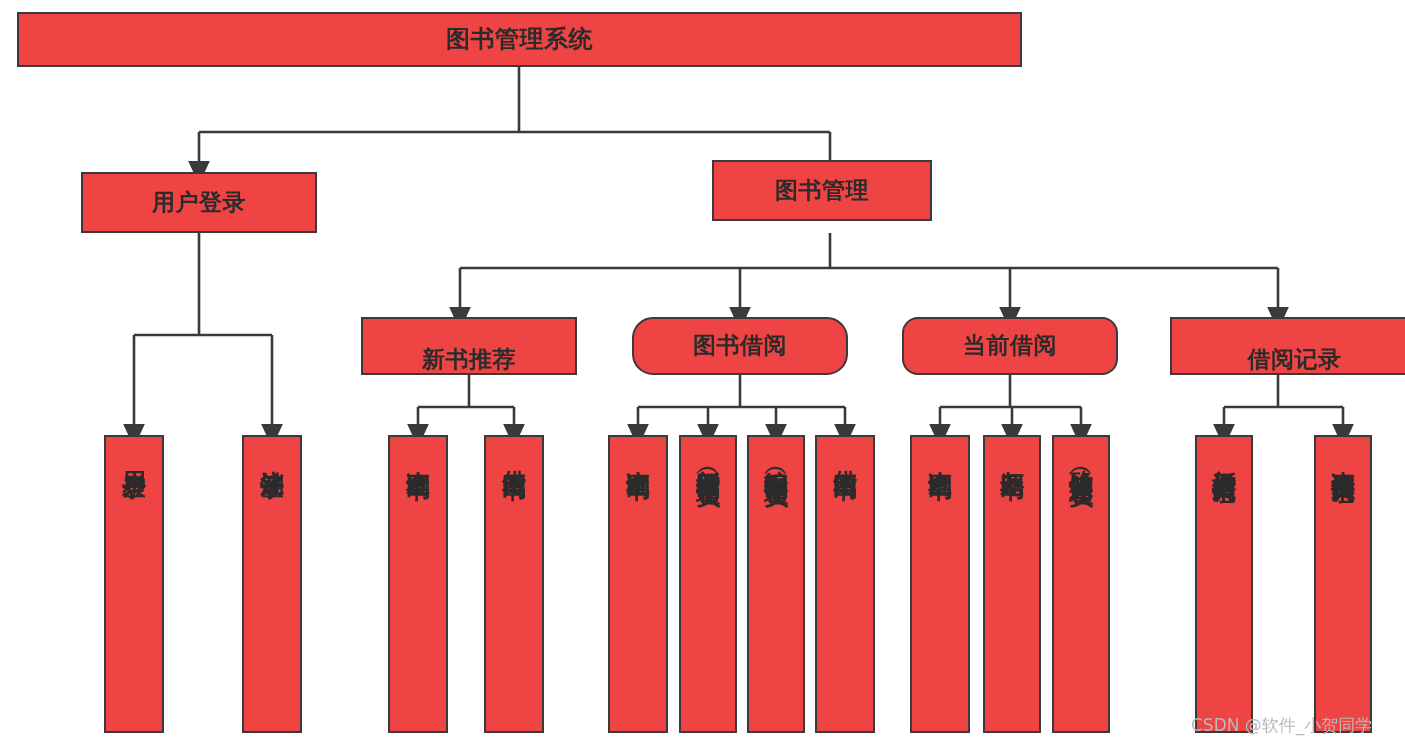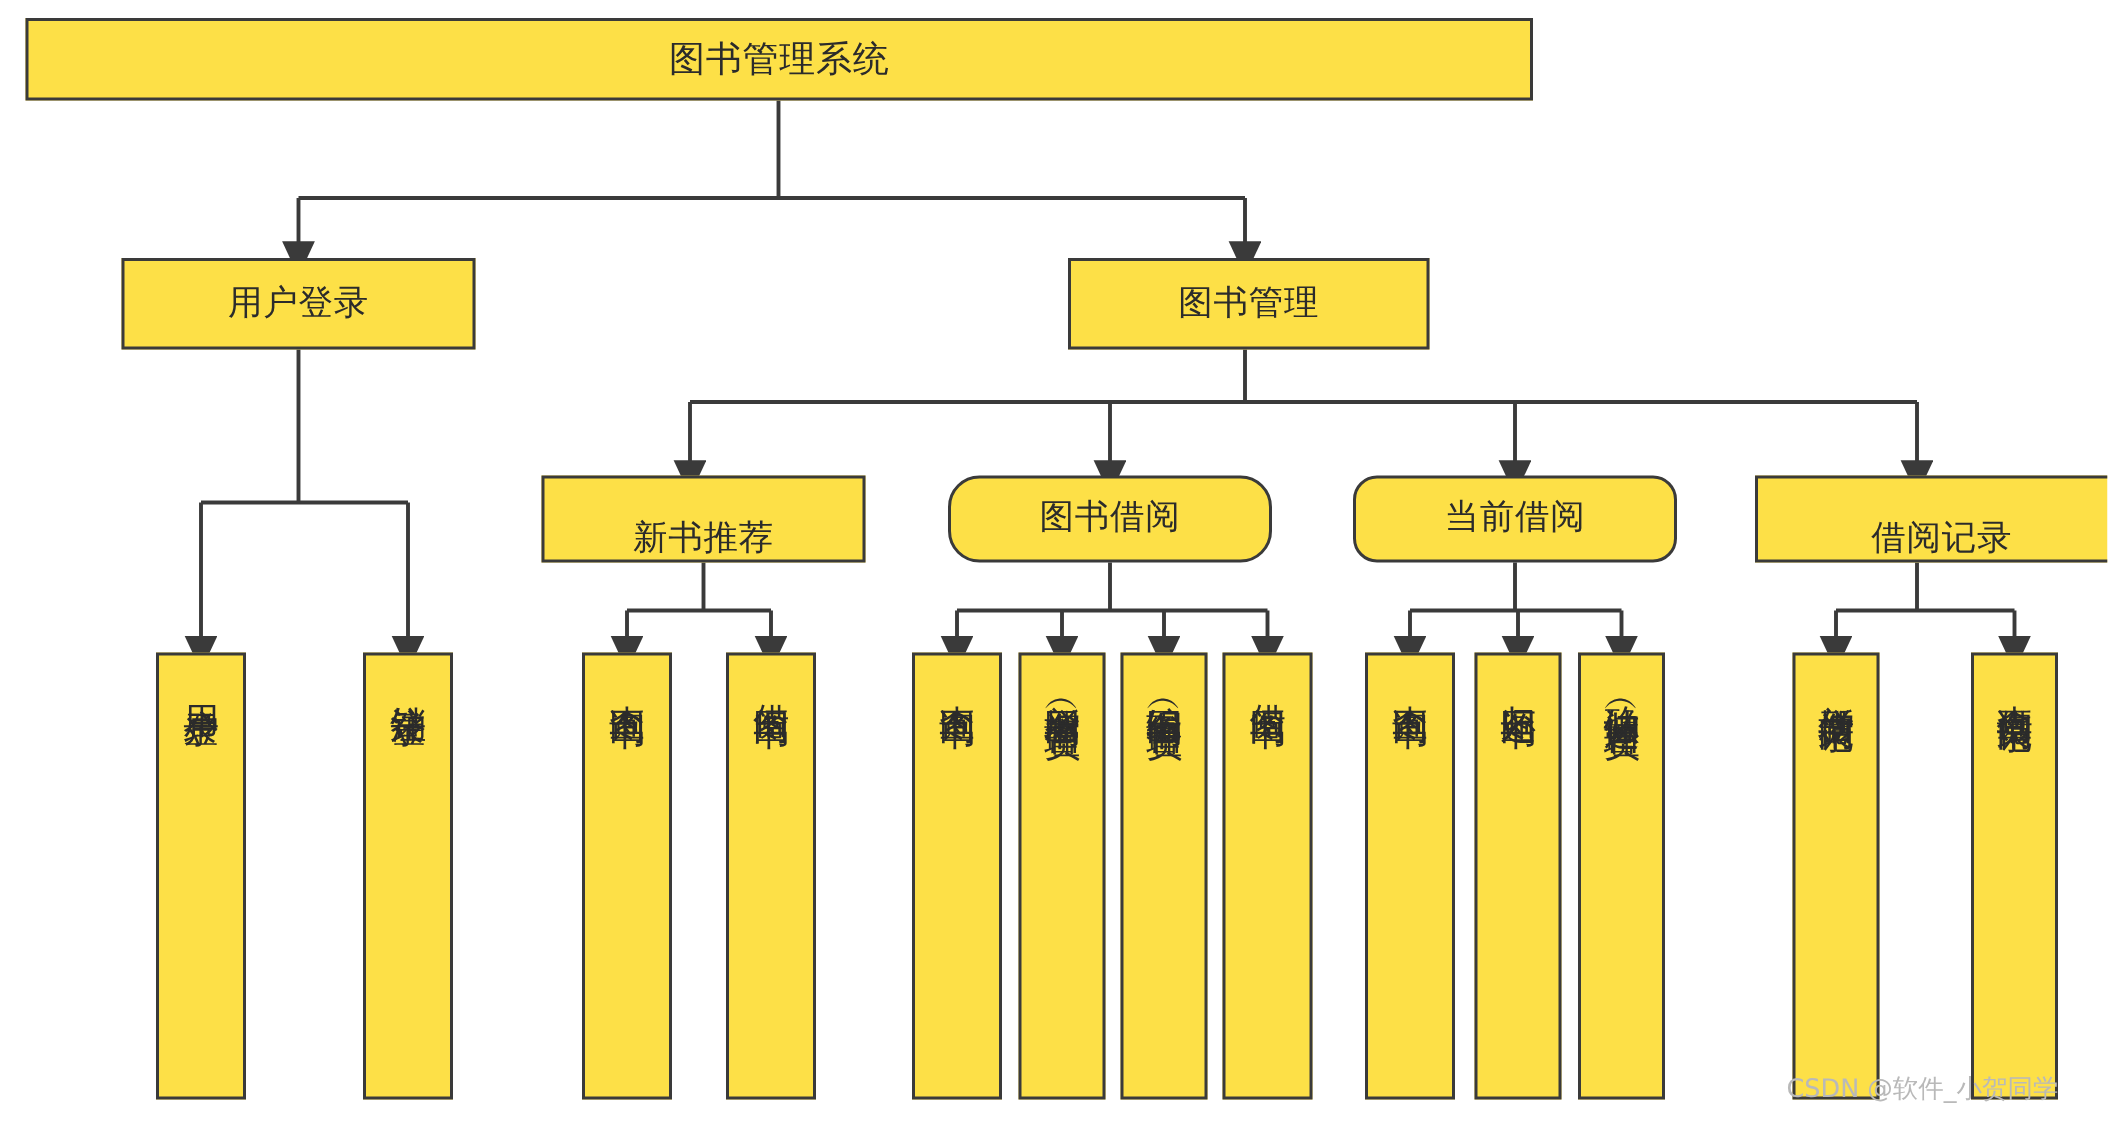--- a/index.html
+++ b/index.html
@@ -22,28 +22,29 @@
     position: absolute;
     left: 0;
     top: 0;
     width: 1405px;
     height: 747px;
     pointer-events: none;
   }
   .node {
     position: absolute;
     box-sizing: border-box;
-    background: #fde047;
+    background: #ef4444;
     border: 2px solid #3a3a3a;
     display: flex;
     align-items: center;
     justify-content: center;
     color: #2b2b2b;
     text-align: center;
     z-index: 2;
+    font-weight: bold;
   }
   .node-label {
     display: block;
     line-height: 1.18;
     letter-spacing: 0.5px;
     white-space: pre-line;
   }
   .node.horizontal .node-label {
     font-size: 23px;
   }
@@ -131,21 +132,21 @@
   </svg>
 
   <div class="node root horizontal" style="left:17px; top:12px; width:1005px; height:55px;">
     <span class="node-label">图书管理系统</span>
   </div>
 
   <div class="node horizontal" style="left:81px; top:172px; width:236px; height:61px;">
     <span class="node-label">用户登录</span>
   </div>
 
-  <div class="node horizontal" style="left:712px; top:172px; width:241px; height:61px;">
+  <div class="node horizontal" style="left:712px; top:160px; width:220px; height:61px;">
     <span class="node-label">图书管理</span>
   </div>
 
   <div class="node horizontal" style="left:361px; top:317px; width:216px; height:58px;align-items:flex-end;">
     <span class="node-label">新书推荐</span>
   </div>
 
   <div class="node horizontal" style="left:632px; top:317px; width:216px; height:58px;border-radius:21px;">
     <span class="node-label">图书借阅</span>
   </div>

